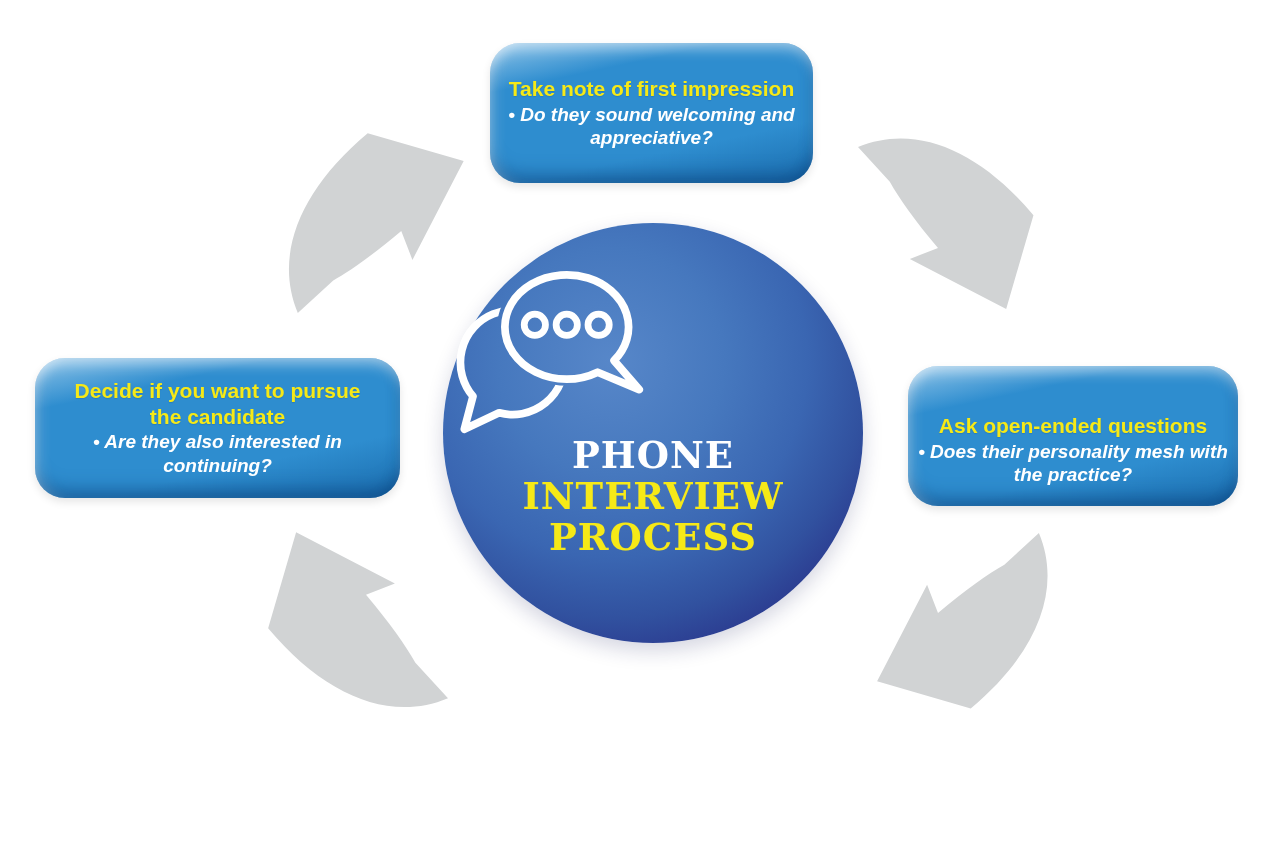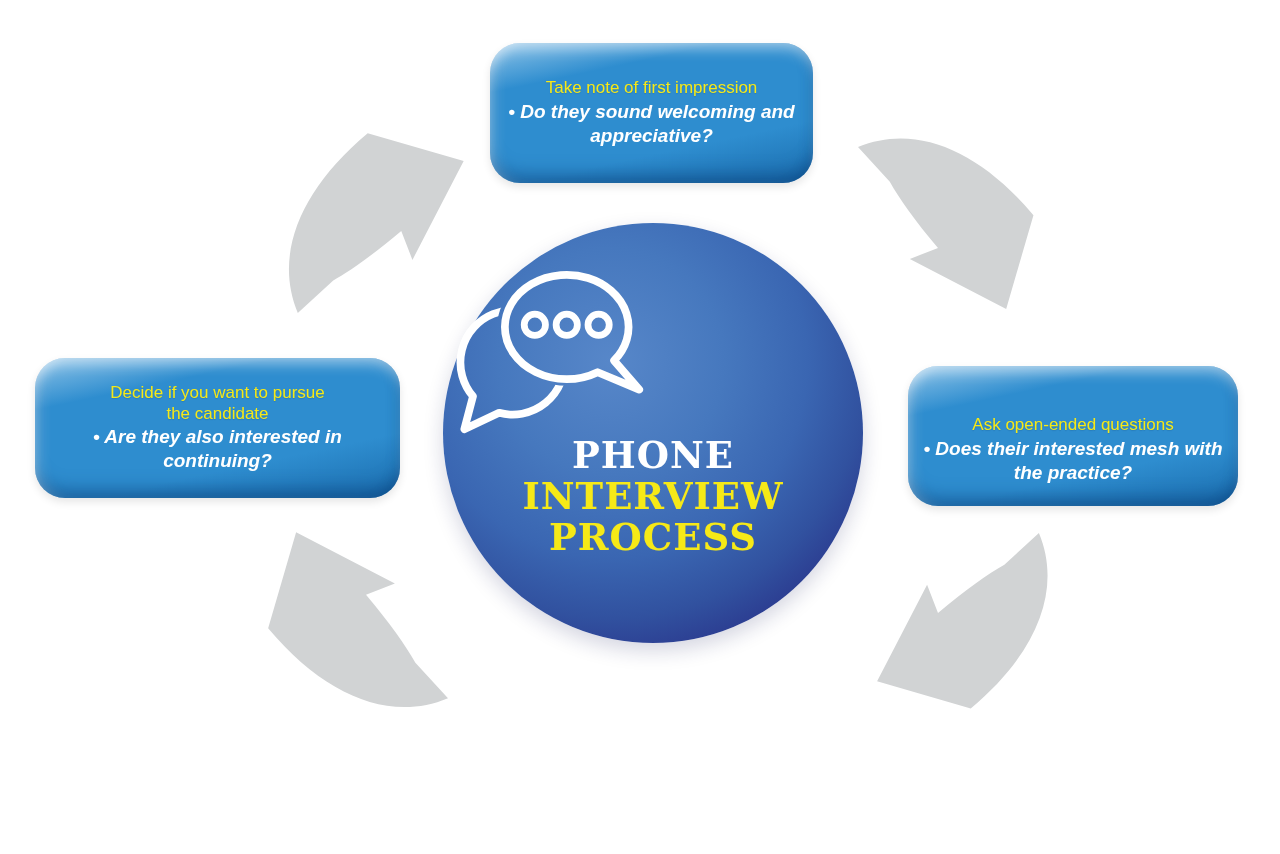--- a/index.html
+++ b/index.html
@@ -18,21 +18,21 @@
       inset 12px 0 16px -11px rgba(255,255,255,.40),
       inset -10px 0 14px -10px rgba(10,70,130,.35),
       inset 0 -16px 18px -9px rgba(8,62,120,.60),
       0 4px 9px rgba(0,0,0,.10);
   }
   .box-top   {left:490px;top:43px; width:323px;height:140px;}
   .box-right {left:908px;top:366px;width:330px;height:140px;}
   .box-bottom{left:492px;top:681px;width:346px;height:134px;}
   .box-left  {left:35px; top:358px;width:365px;height:140px;}
   .step-title{
-    font-weight:normal;font-size:17px;line-height:1.22;
+    font-weight:bold;font-size:21px;line-height:1.22;
     color:var(--title-yellow,#F6E917);white-space:pre-line;
     text-shadow:0 1px 1px rgba(0,40,80,.15);
   }
   .step-bullet{
     font-style:italic;font-weight:bold;font-size:19px;line-height:1.25;
     color:var(--text-white,#fff);white-space:pre-line;margin-top:1px;
   }
   
   .badge{
     position:absolute;left:443px;top:223px;width:420px;height:420px;border-radius:50%;
@@ -105,21 +105,21 @@
   </div>
 
   <div class="step-box box-top">
     <div class="step-title" style="color: rgb(246, 233, 23);">Take note of first impression</div>
     <div class="step-bullet">• Do they sound welcoming and
 appreciative?</div>
   </div>
 
   <div class="step-box box-right">
     <div class="step-title" style="color: rgb(246, 233, 23); margin-top: 28px;">Ask open-ended questions</div>
-    <div class="step-bullet">• Does their interested mesh with
+    <div class="step-bullet">• Does their personality mesh with
 the practice?</div>
   </div>
 
 
   <div class="step-box box-left">
     <div class="step-title" style="color: rgb(246, 233, 23);">Decide if you want to pursue
 the candidate</div>
     <div class="step-bullet">• Are they also interested in continuing?</div>
   </div>
 

